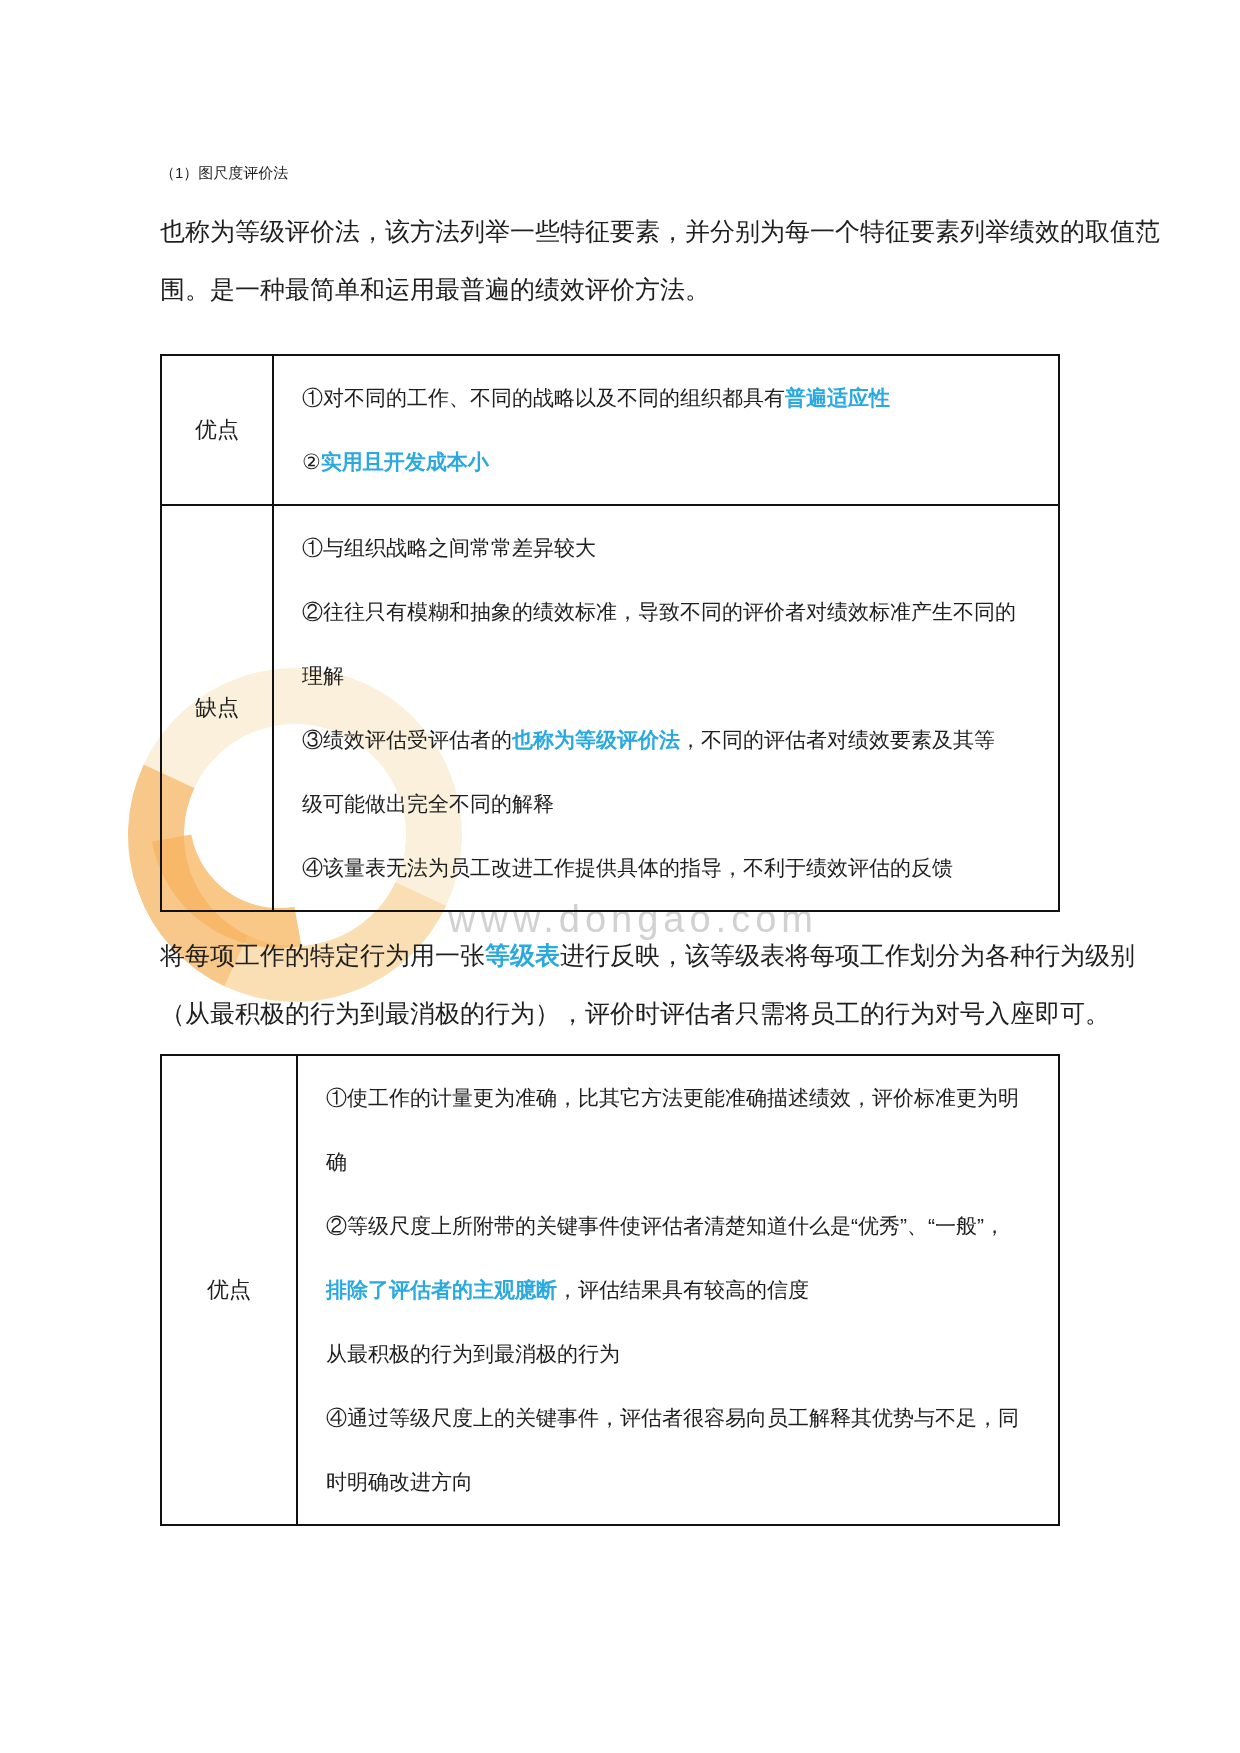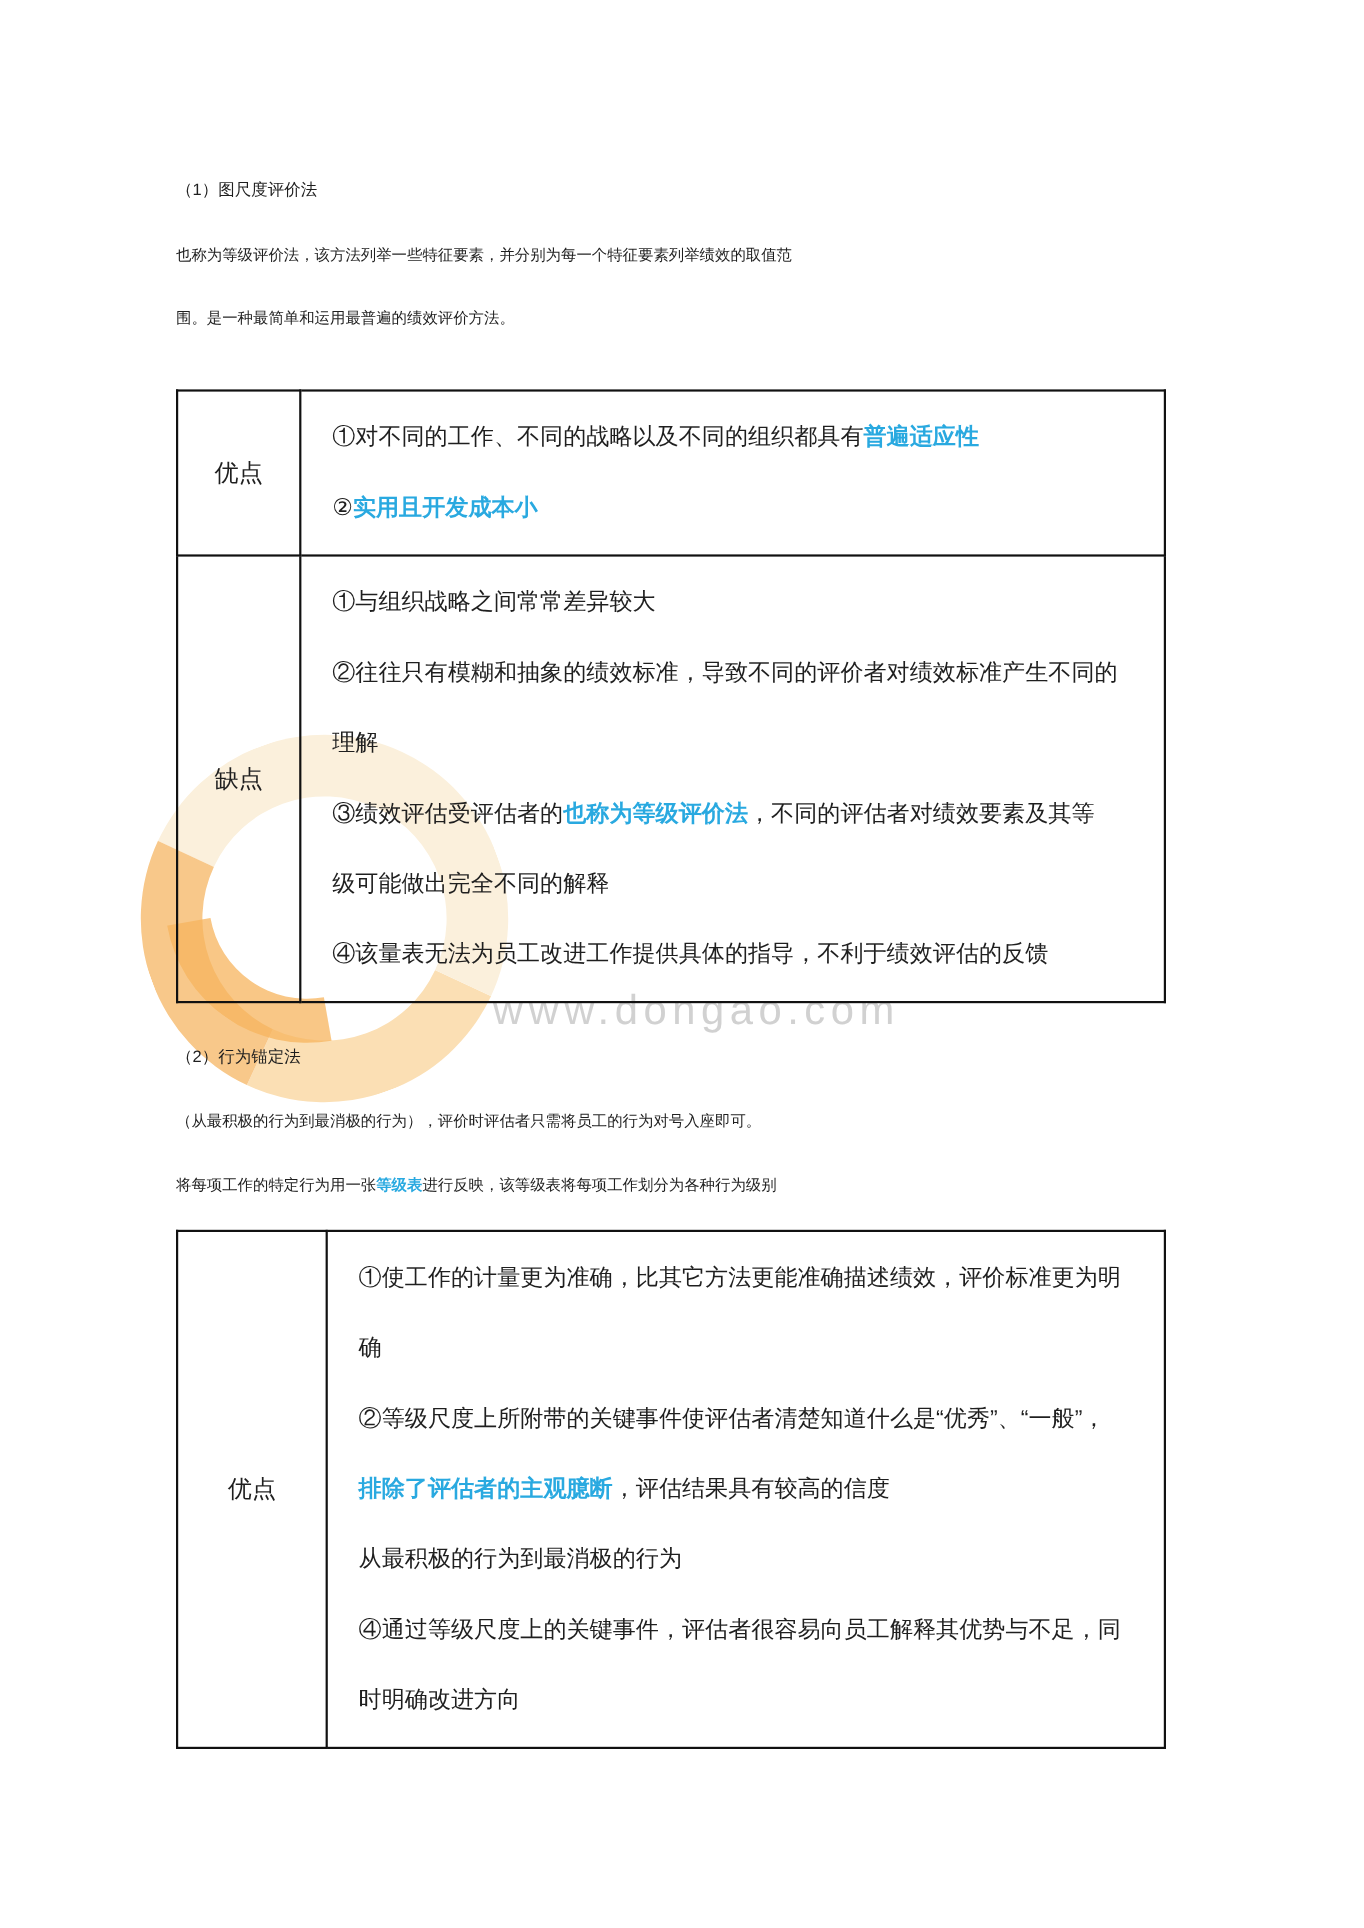--- a/index.html
+++ b/index.html
@@ -50,21 +50,21 @@
 
   .sec-heading {
     margin:0; font-size:15px; line-height:30px;
     font-weight:400; color:#1f1f1f;
   }
   #h1 { margin-top:158px; }
   #h2 { margin-top:34px; }
 
   .para { margin:14px 0 0 0; }
   .pline {
-    font-size:14px; line-height:58px;
+    font-size:25px; line-height:58px;
     white-space:nowrap; color:#1f1f1f;
   }
 
   table.attr-table {
     border-collapse:collapse;
     width:900px;
     table-layout:fixed;
   }
   #t1 { margin-top:36px; }
   #t2 { margin-top:12px; }
@@ -117,25 +117,24 @@
               <div class="tline"><span>②往往只有模糊和抽象的绩效标准，导致不同的评价者对绩效标准产生不同的</span></div>
               <div class="tline"><span>理解</span></div>
               <div class="tline"><span>③绩效评估受评估者的</span><span class="hl">也称为等级评价法</span><span>，不同的评估者对绩效要素及其等</span></div>
               <div class="tline"><span>级可能做出完全不同的解释</span></div>
               <div class="tline"><span>④该量表无法为员工改进工作提供具体的指导，不利于绩效评估的反馈</span></div>
             </td>
       </tr>
     </tbody>
       </table>
 
-    <h3 class="sec-heading" id="h2">（2）行为锚定法</h3>
 
     <div class="para">
+        <div class="pline"><span>将每项工作的特定行为用一张</span><span class="hl">等级表</span><span>进行反映，该等级表将每项工作划分为各种行为级别</span></div>
         <div class="pline"><span>（从最积极的行为到最消极的行为），评价时评估者只需将员工的行为对号入座即可。</span></div>
-        <div class="pline"><span>将每项工作的特定行为用一张</span><span class="hl">等级表</span><span>进行反映，该等级表将每项工作划分为各种行为级别</span></div>
       </div>
 
     <table class="attr-table" id="t2">
       <tbody>
           <tr>
         <th class="lbl">优点</th>
         <td class="cell">
               <div class="tline"><span>①使工作的计量更为准确，比其它方法更能准确描述绩效，评价标准更为明</span></div>
               <div class="tline"><span>确</span></div>
               <div class="tline"><span>②等级尺度上所附带的关键事件使评估者清楚知道什么是“优秀”、“一般”，</span></div>

